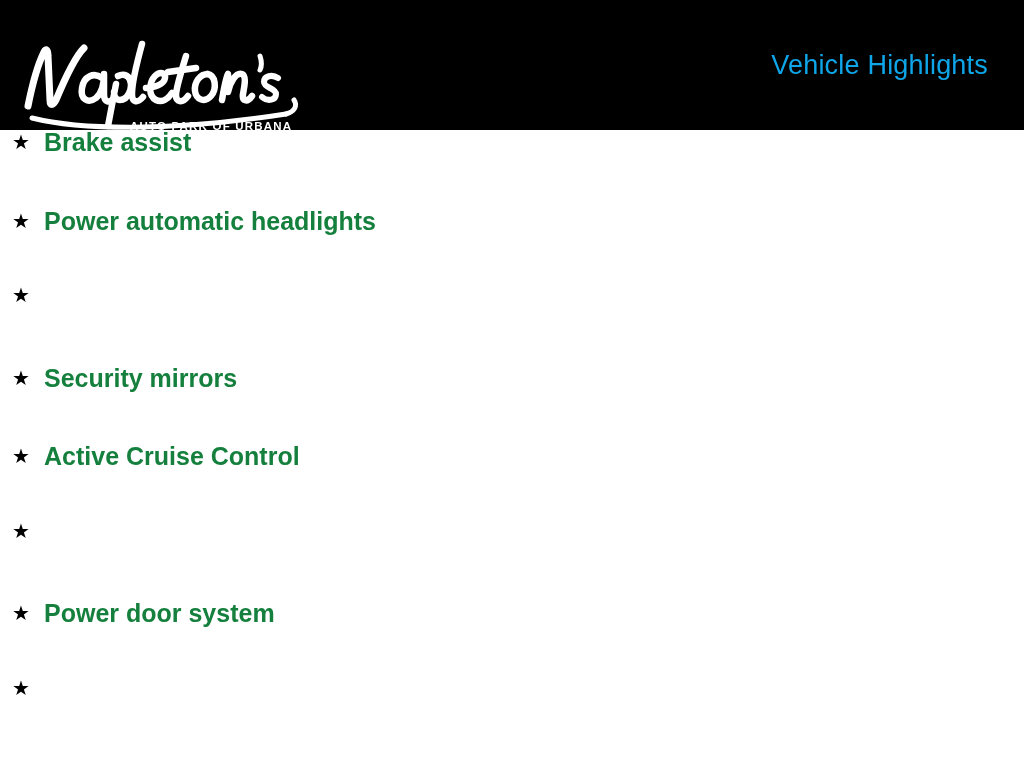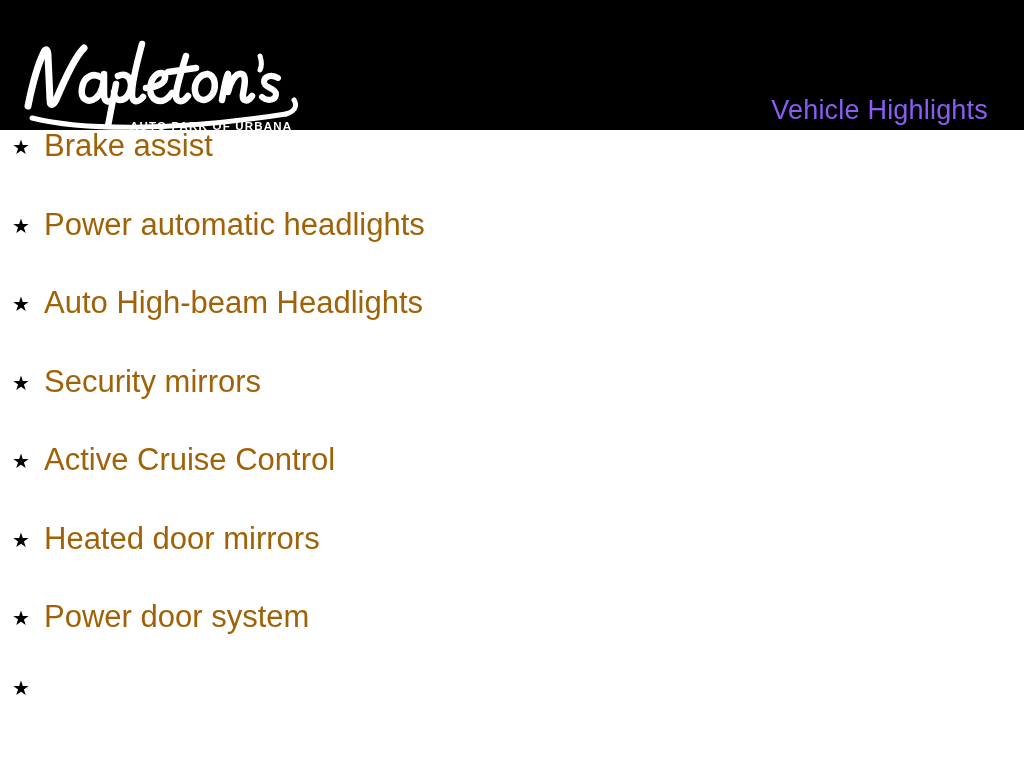--- a/index.html
+++ b/index.html
@@ -35,26 +35,25 @@
     width: 300px;
     height: 114px;
   }
   .logo svg {
     display: block;
   }
   .header-title {
     position: absolute;
     right: 36px;
     top: 50px;
-    color: #8b5cf6;
+    color: #0ea5e9;
     font-size: 27px;
     line-height: 30px;
     letter-spacing: 0.2px;
     white-space: nowrap;
-    margin-top: 45px;
   }
 
   
   .highlights {
     list-style: none;
     margin: 0;
     padding: 0;
     position: absolute;
     left: 0;
     top: 130px;
@@ -71,24 +70,25 @@
     flex: 0 0 auto;
     width: 32px;
     font-size: 20px;
     line-height: 1;
     color: #000000;
     position: relative;
     top: -2px;
   }
   .highlight-label {
     flex: 1 1 auto;
-    font-size: 31px;
+    font-size: 25px;
     line-height: 1;
-    color: #a16207;
+    color: #15803d;
     white-space: nowrap;
+    font-weight: bold;
   }
 </style>
 </head>
 <body>
 
 <div class="page">
 
   <div class="header">
 
     <div class="logo">
@@ -132,33 +132,31 @@
     <li class="highlight-row">
       <span class="star-icon">★</span>
       <span class="highlight-label">Brake assist</span>
     </li>
     <li class="highlight-row">
       <span class="star-icon">★</span>
       <span class="highlight-label">Power automatic headlights</span>
     </li>
     <li class="highlight-row">
       <span class="star-icon">★</span>
-      <span class="highlight-label">Auto High-beam Headlights</span>
     </li>
     <li class="highlight-row">
       <span class="star-icon">★</span>
       <span class="highlight-label">Security mirrors</span>
     </li>
     <li class="highlight-row">
       <span class="star-icon">★</span>
       <span class="highlight-label">Active Cruise Control</span>
     </li>
     <li class="highlight-row">
       <span class="star-icon">★</span>
-      <span class="highlight-label">Heated door mirrors</span>
     </li>
     <li class="highlight-row">
       <span class="star-icon">★</span>
       <span class="highlight-label">Power door system</span>
     </li>
     <li class="highlight-row">
       <span class="star-icon">★</span>
     </li>
   </ul>
 

